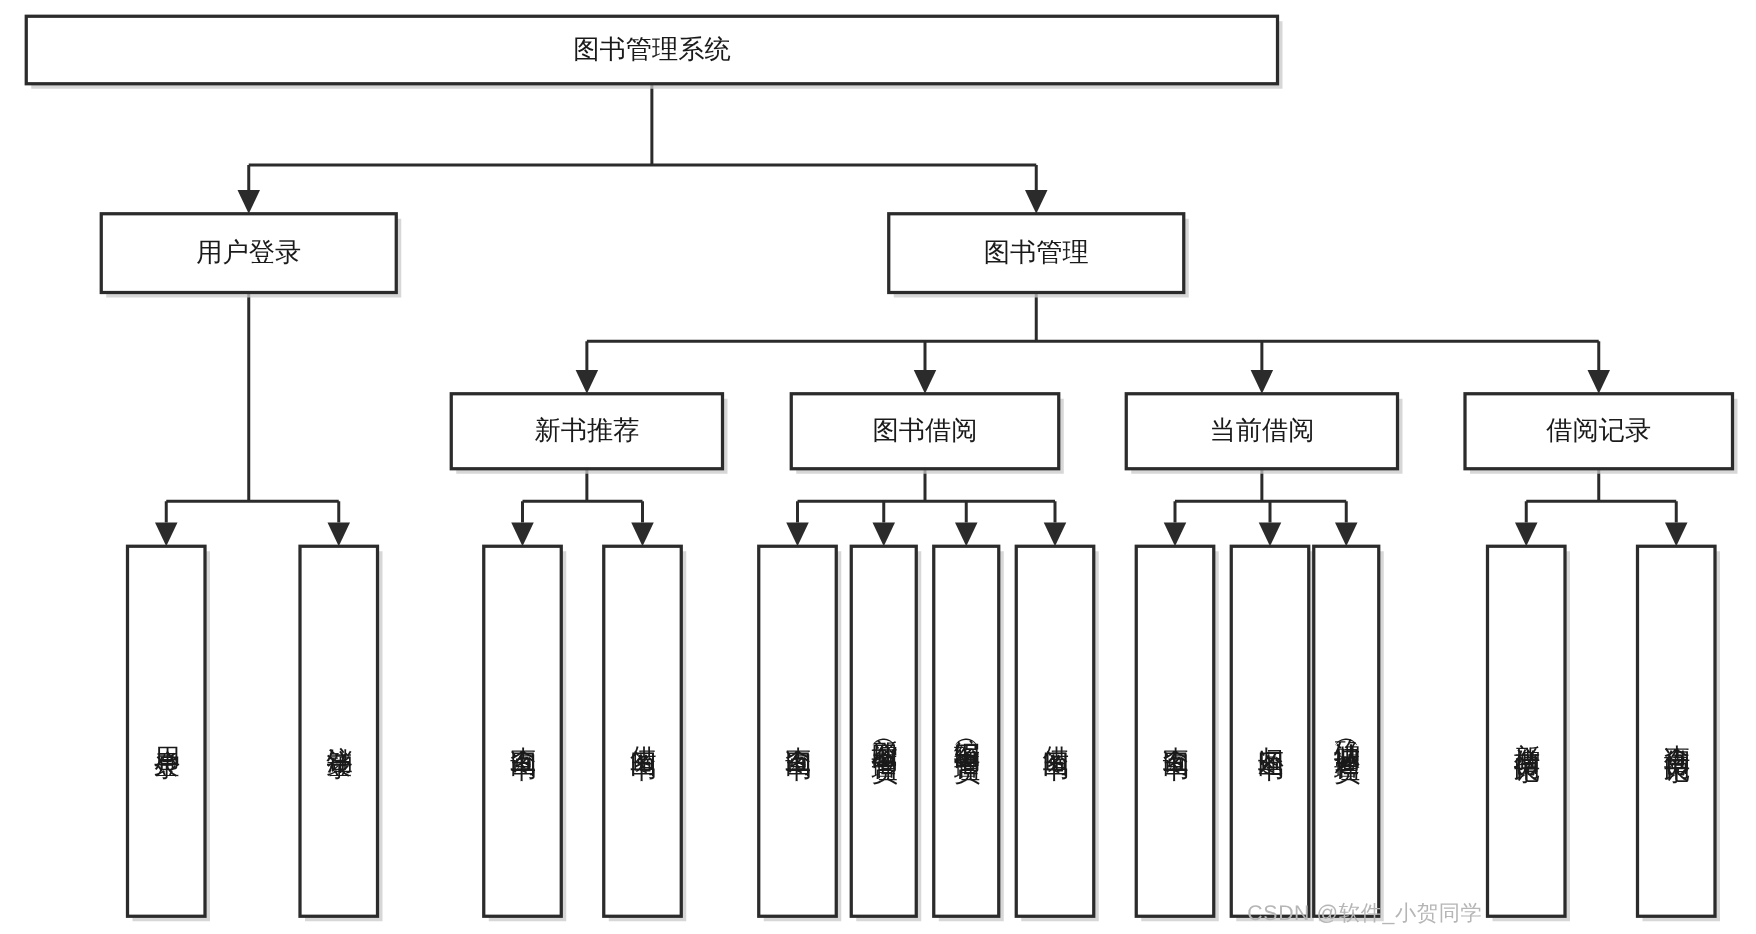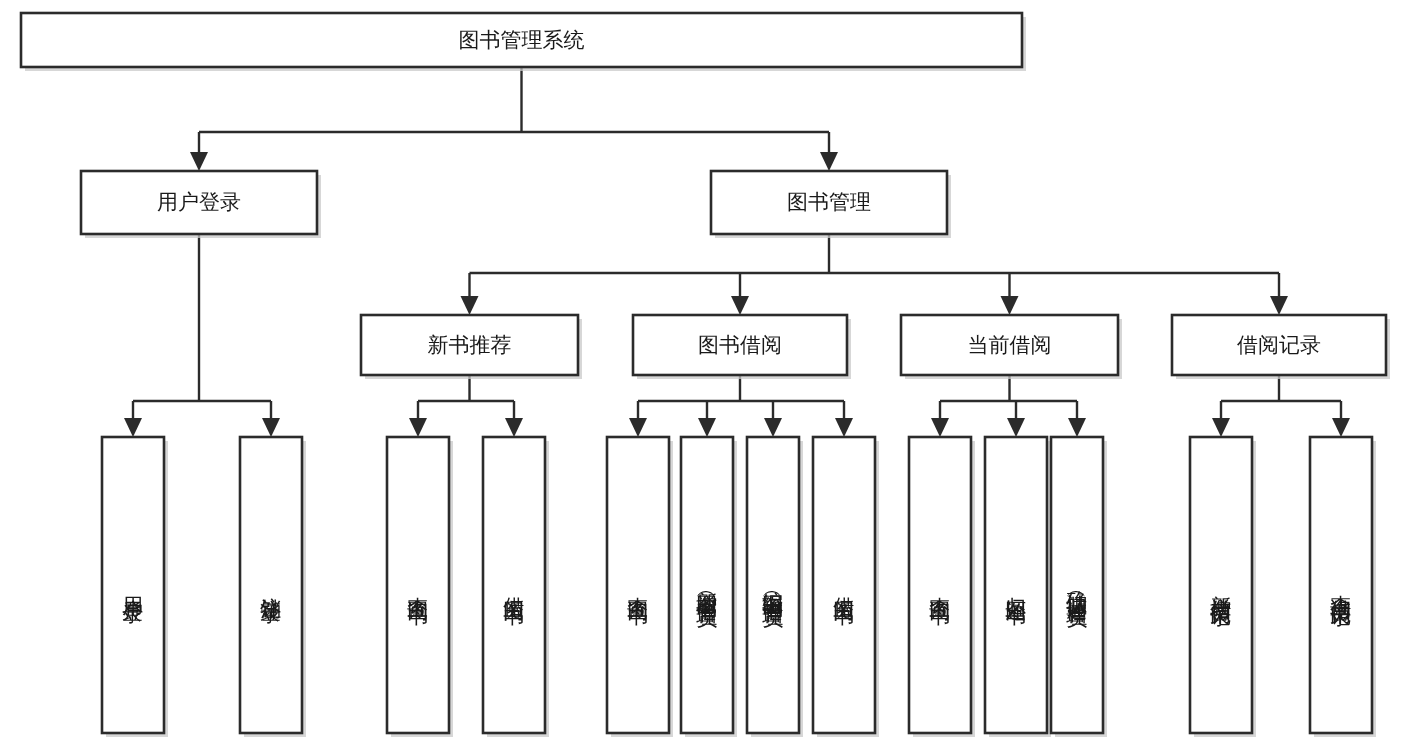--- a/index.html
+++ b/index.html
@@ -202,14 +202,15 @@
       <div class="node-label-v" style="left: 681px; top: 437px; width: 52px; height: 296px;">新增图书（管理员）</div>
       <div class="node-label-v" style="left: 747px; top: 437px; width: 52px; height: 296px;">编辑图书（管理员）</div>
       <div class="node-label-v" style="left: 813px; top: 437px; width: 62px; height: 296px;">借阅图书</div>
       <div class="node-label-v" style="left: 909px; top: 437px; width: 62px; height: 296px;">查询图书</div>
       <div class="node-label-v" style="left: 985px; top: 437px; width: 62px; height: 296px;">归还图书</div>
       <div class="node-label-v" style="left: 1051px; top: 437px; width: 52px; height: 296px;">确认归还（管理员）</div>
       <div class="node-label-v" style="left: 1190px; top: 437px; width: 62px; height: 296px;">新增借阅记录</div>
       <div class="node-label-v" style="left: 1310px; top: 437px; width: 62px; height: 296px;">查询借阅记录</div>
     </div>
 
+  <div class="watermark">CSDN @软件_小贺同学</div>
 
 </div>
 
 </body></html>

